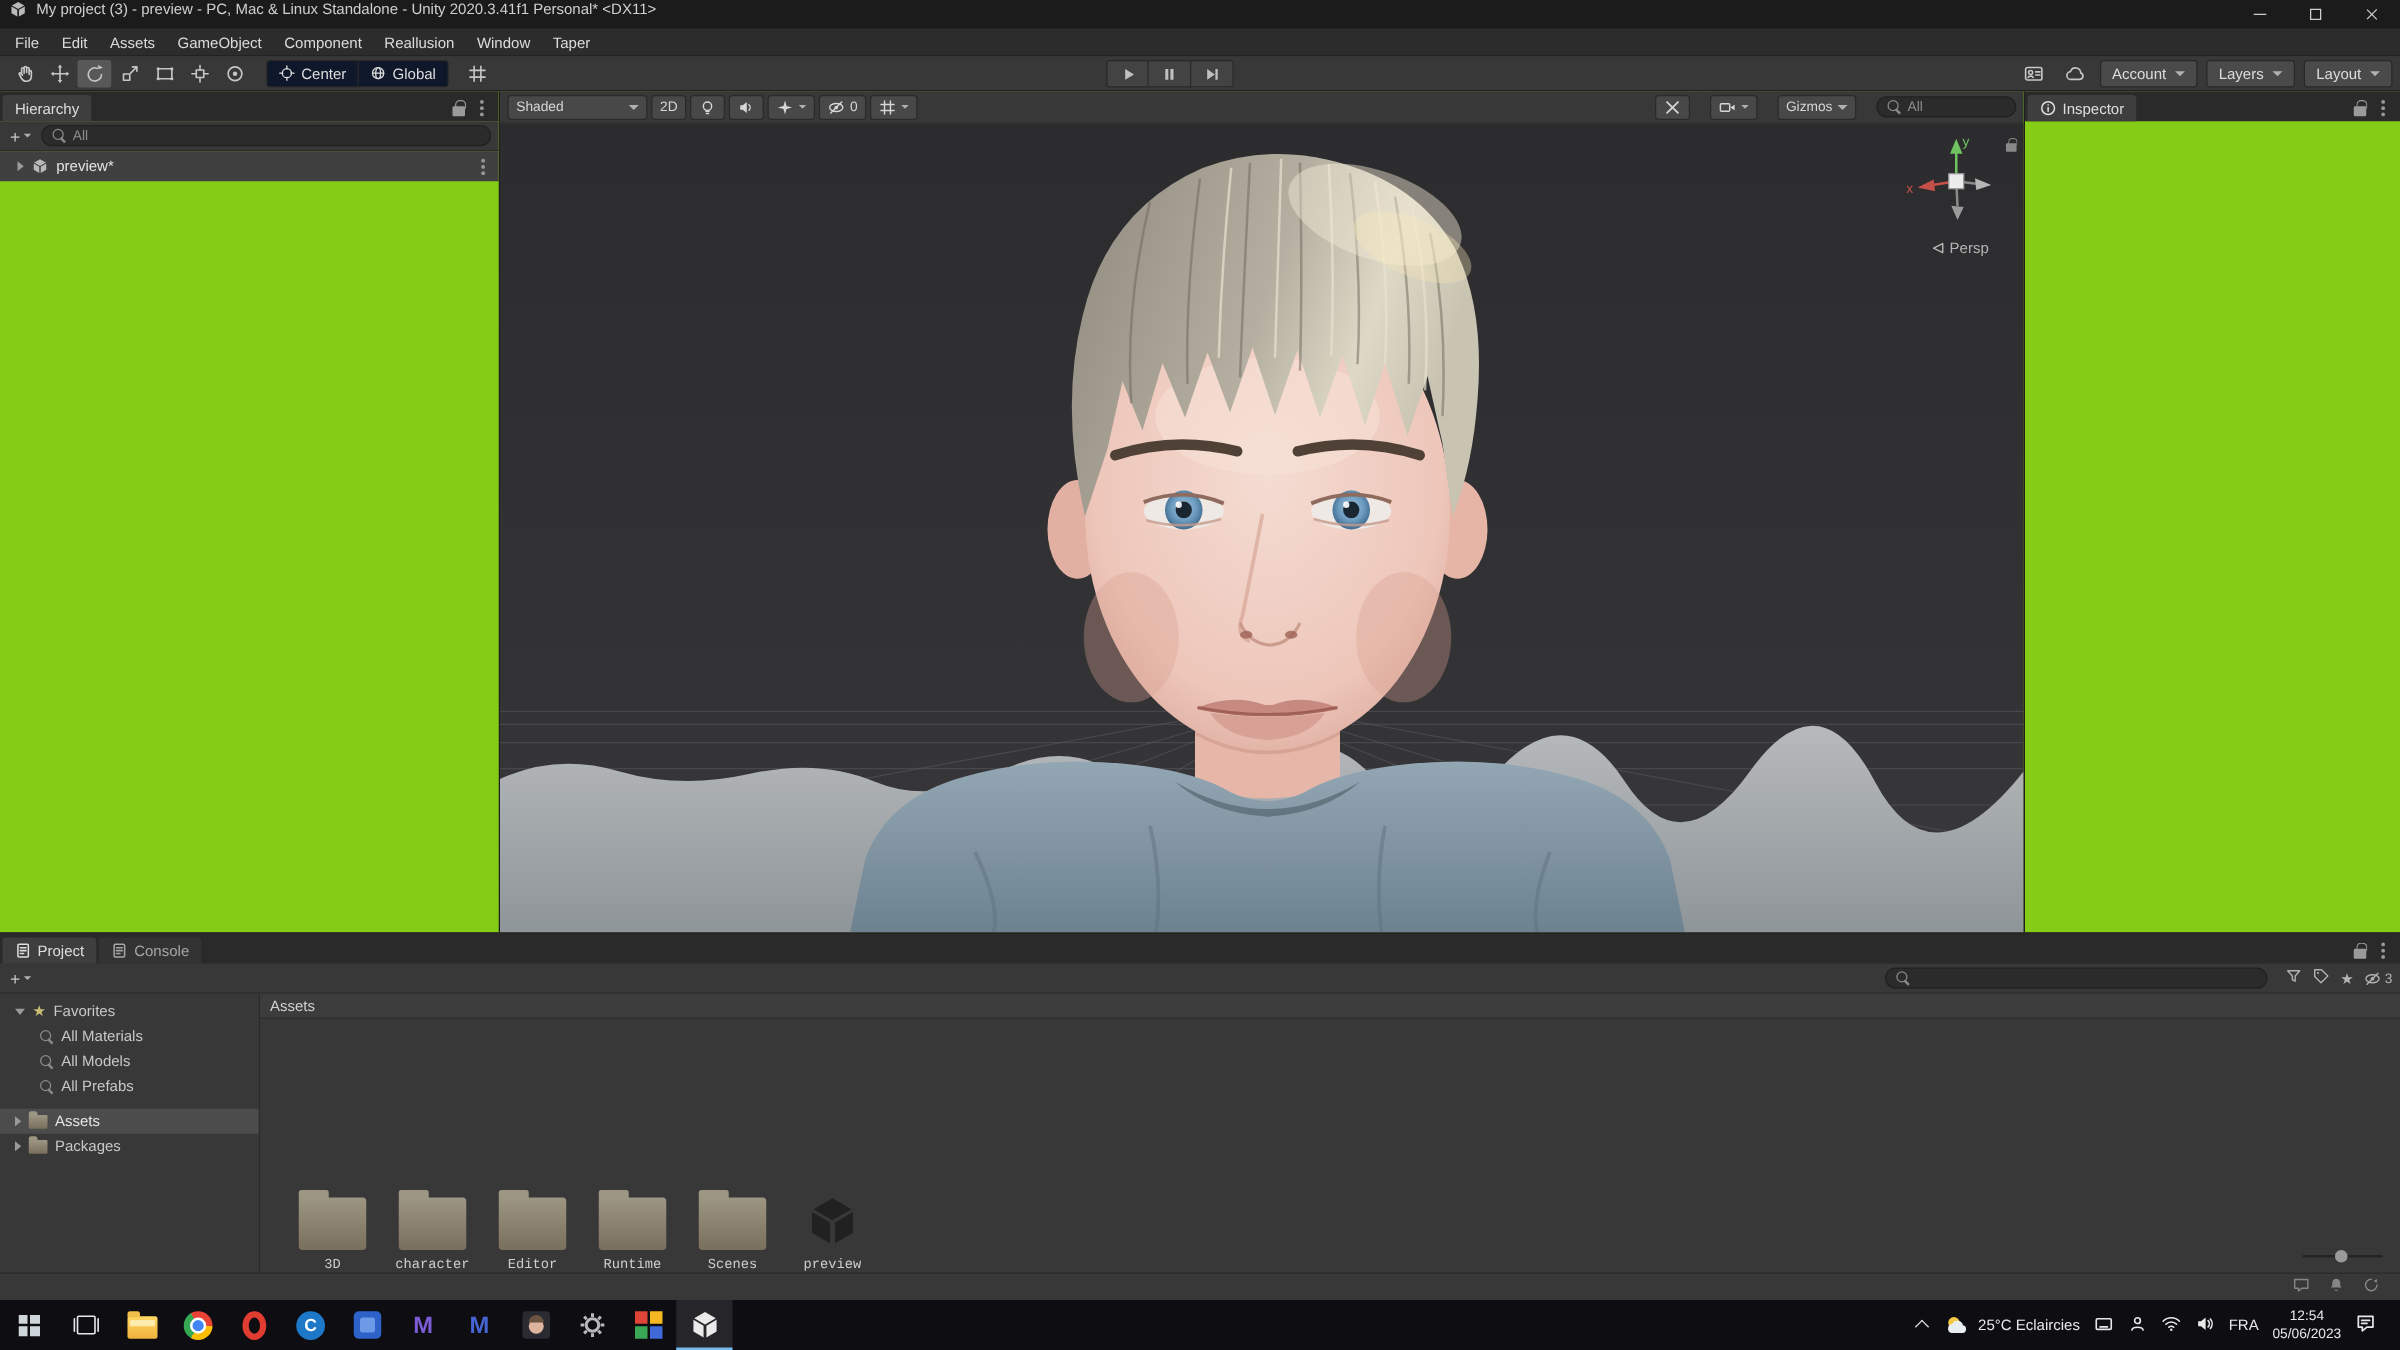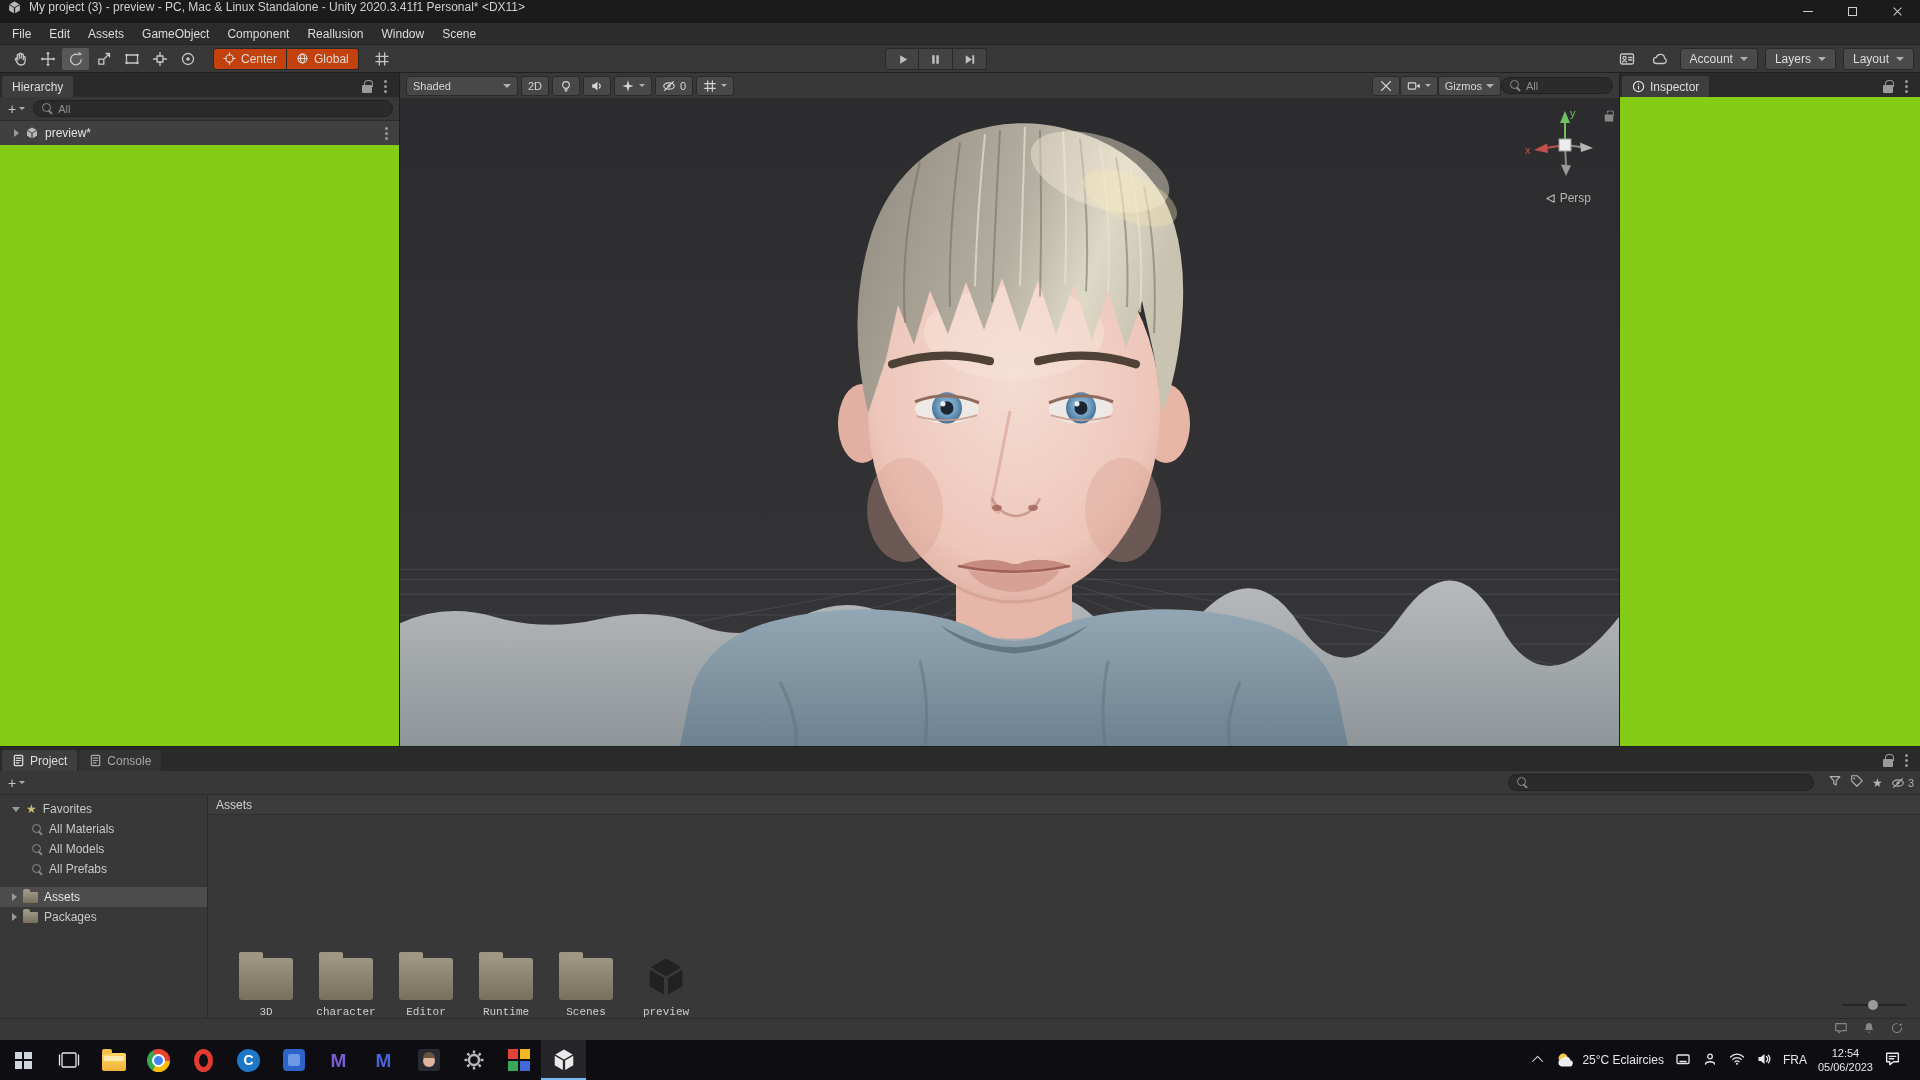--- a/index.html
+++ b/index.html
@@ -23,21 +23,21 @@
 .menubar{flex:0 0 22px;background:#2c2c2c;border-bottom:1px solid #222;display:flex;padding-left:3px;}
 .menu-item{padding:0 9px;display:flex;align-items:center;color:#dcdcdc;}
 
 
 .toolbar{flex:0 0 28px;background:#383838;border-bottom:1px solid #202020;display:flex;align-items:center;padding:0 6px;position:relative;}
 .tool-group{display:flex;gap:1px;align-items:center;}
 .tool-btn{width:27px;height:22px;border-radius:2px;display:flex;align-items:center;justify-content:center;color:#c6c6c6;}
 .tool-btn.selected{background:#585858;}
 .tool-btn svg{width:16px;height:16px;}
 .seg{display:flex;margin-left:12px;}
-.seg-btn{height:22px;padding:0 9px;background:#c2410c;border:1px solid #282828;display:flex;align-items:center;gap:5px;color:#ddd;}
+.seg-btn{height:22px;padding:0 9px;background:#0f172a;border:1px solid #282828;display:flex;align-items:center;gap:5px;color:#ddd;}
 .seg-btn:first-child{border-radius:3px 0 0 3px;}
 .seg-btn:last-child{border-radius:0 3px 3px 0;border-left:0;}
 .seg-btn svg{width:13px;height:13px;}
 .snapbtn{margin-left:10px;}
 .play-group{position:absolute;left:calc(50% - 24px);top:3px;transform:translateX(-50%);display:flex;}
 .play-btn{width:34px;height:22px;background:#434343;border:1px solid #282828;display:flex;align-items:center;justify-content:center;color:#c0c0c0;}
 .play-btn svg{width:15px;height:15px;}
 .play-btn:first-child{border-radius:3px 0 0 3px;}
 .play-btn:last-child{border-radius:0 3px 3px 0;}
 .play-btn + .play-btn{border-left:0;}
@@ -84,21 +84,21 @@
 .tree{flex:1 1 auto;}
 .tree-row{height:24px;display:flex;align-items:center;gap:6px;padding:0 6px 0 14px;background:#404040;color:#e2e2e2;}
 .tree-row .ulogo{width:14px;height:14px;}
 .tree-row .kebab{margin-left:auto;}
 
 
 .scene-toolbar{flex:0 0 26px;background:#383838;border-bottom:1px solid #2b2b2b;display:flex;align-items:center;gap:3px;padding:0 6px;}
 .st-btn{height:20px;min-width:25px;padding:0 6px;background:#484848;border:1px solid #2a2a2a;border-radius:3px;display:flex;align-items:center;justify-content:center;gap:4px;font-size:11px;color:#d6d6d6;}
 .st-btn svg{width:14px;height:14px;}
 .st-btn.wide{min-width:112px;justify-content:space-between;}
-.st-right{margin-left:auto;display:flex;gap:0;align-items:center;}
+.st-right{margin-left:auto;display:flex;gap:16px;align-items:center;}
 
 
 .scene-content{flex:1 1 auto;position:relative;overflow:hidden;background:#2e2e30;}
 .scene-svg{position:absolute;inset:0;width:100%;height:100%;}
 .axis-gizmo{position:absolute;top:6px;right:12px;width:84px;height:84px;}
 .persp-label{position:absolute;top:92px;right:28px;display:flex;align-items:center;gap:4px;color:#b4b4b4;}
 .persp-label svg{width:11px;height:11px;}
 .scene-lock{position:absolute;top:10px;right:5px;transform:scale(.85);opacity:.85;}
 .inspector-body{flex:1 1 auto;}
 
@@ -200,21 +200,21 @@
   </header>
 
   <nav class="menubar">
     <button class="menu-item">File</button>
     <button class="menu-item">Edit</button>
     <button class="menu-item">Assets</button>
     <button class="menu-item">GameObject</button>
     <button class="menu-item">Component</button>
     <button class="menu-item">Reallusion</button>
     <button class="menu-item">Window</button>
-    <button class="menu-item">Scene</button>
+    <button class="menu-item">Taper</button>
   </nav>
 
   <div class="toolbar">
     <div class="tool-group">
       <button class="tool-btn">
           <svg class="thin" viewBox="0 0 16 16">
             <path d="M5.3 8.6V4.2a1 1 0 0 1 2 0V7.6M7.3 7V3.2a1 1 0 0 1 2 0V7M9.3 7V4a1 1 0 0 1 2 0v4.6M11.3 8.6V6.4a.9.9 0 0 1 1.8 0v3.4c0 2.6-1.6 4.2-4.2 4.2-2 0-3-.9-3.9-2.6l-1.6-3c-.4-.8.7-1.5 1.3-.8l1.3 1.5"></path>
           </svg>
         </button>
       <button class="tool-btn">

